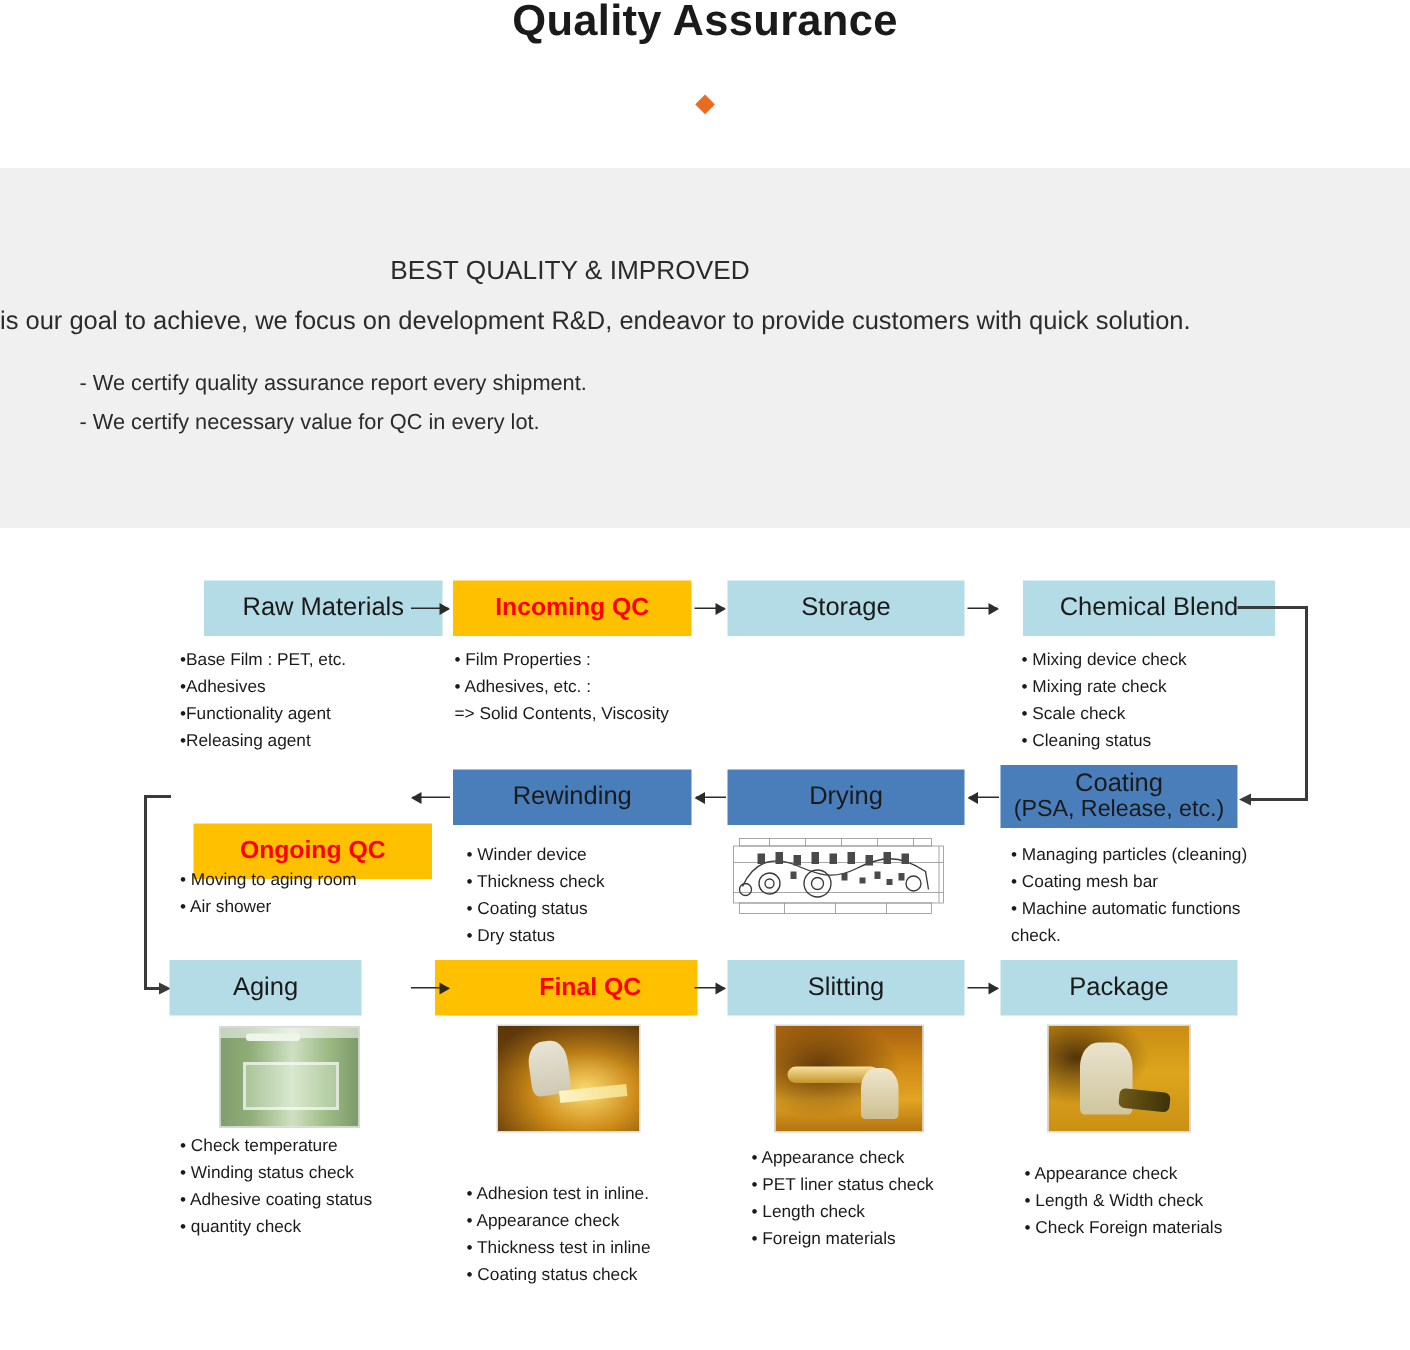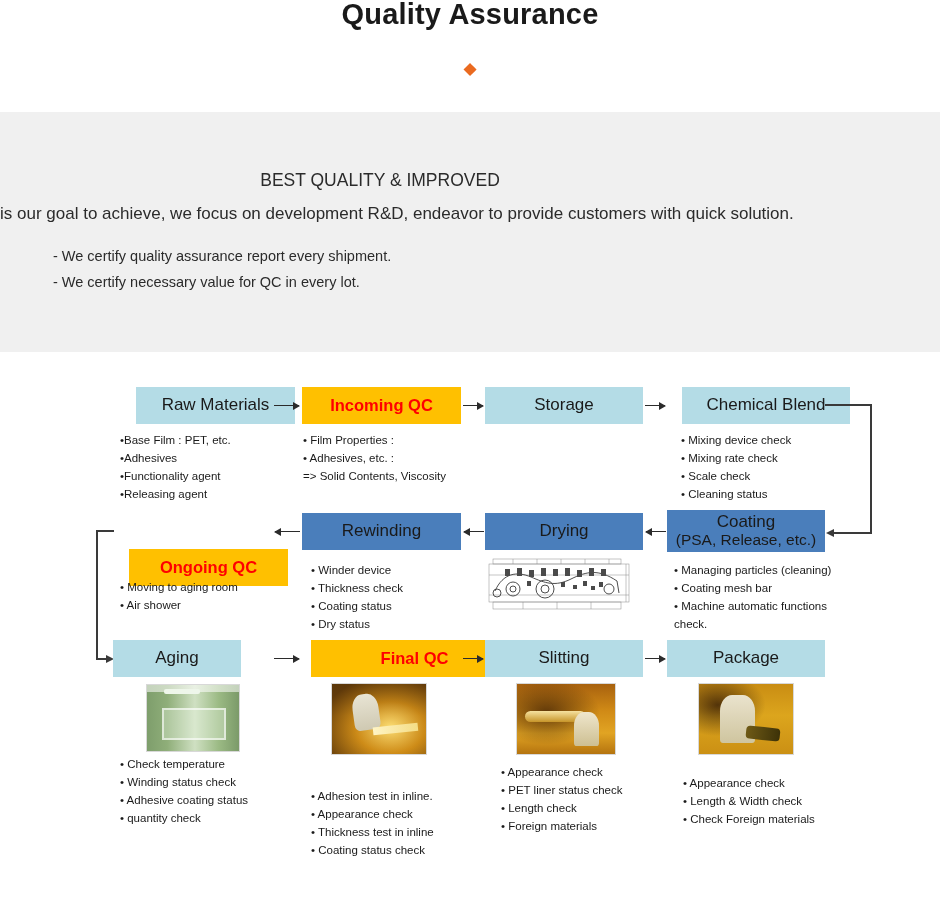--- a/index.html
+++ b/index.html
@@ -366,21 +366,21 @@
   </svg>
 
   <div class="conn-seg" style="left:96px; top:178px; width:18px; height:1.5px;"></div>
   <div class="conn-seg" style="left:96px; top:178px; width:1.5px; height:129px;"></div>
   <div class="conn-seg" style="left:96px; top:306px; width:11px; height:1.5px;"></div>
   <div class="conn-head point-right" style="left:106px; top:303px;"></div>
 
   <div class="node-box fill-lightblue" style="left:113px; top:288px; width:128px; height:37px;">
     <span>Aging</span>
   </div>
-  <div class="node-box fill-orange qc-label" style="left:311px; top:288px; width:175px; height:37px;padding-left:32px;">
+  <div class="node-box fill-orange qc-label" style="left:290px; top:288px; width:175px; height:37px;padding-left:32px;">
     <span>Final QC</span>
   </div>
   <div class="node-box fill-lightblue" style="left:485px; top:288px; width:158px; height:37px;">
     <span>Slitting</span>
   </div>
   <div class="node-box fill-lightblue" style="left:667px; top:288px; width:158px; height:37px;">
     <span>Package</span>
   </div>
 
   <div class="h-arrow" style="left:274px; top:306px; width:25px;"></div>

